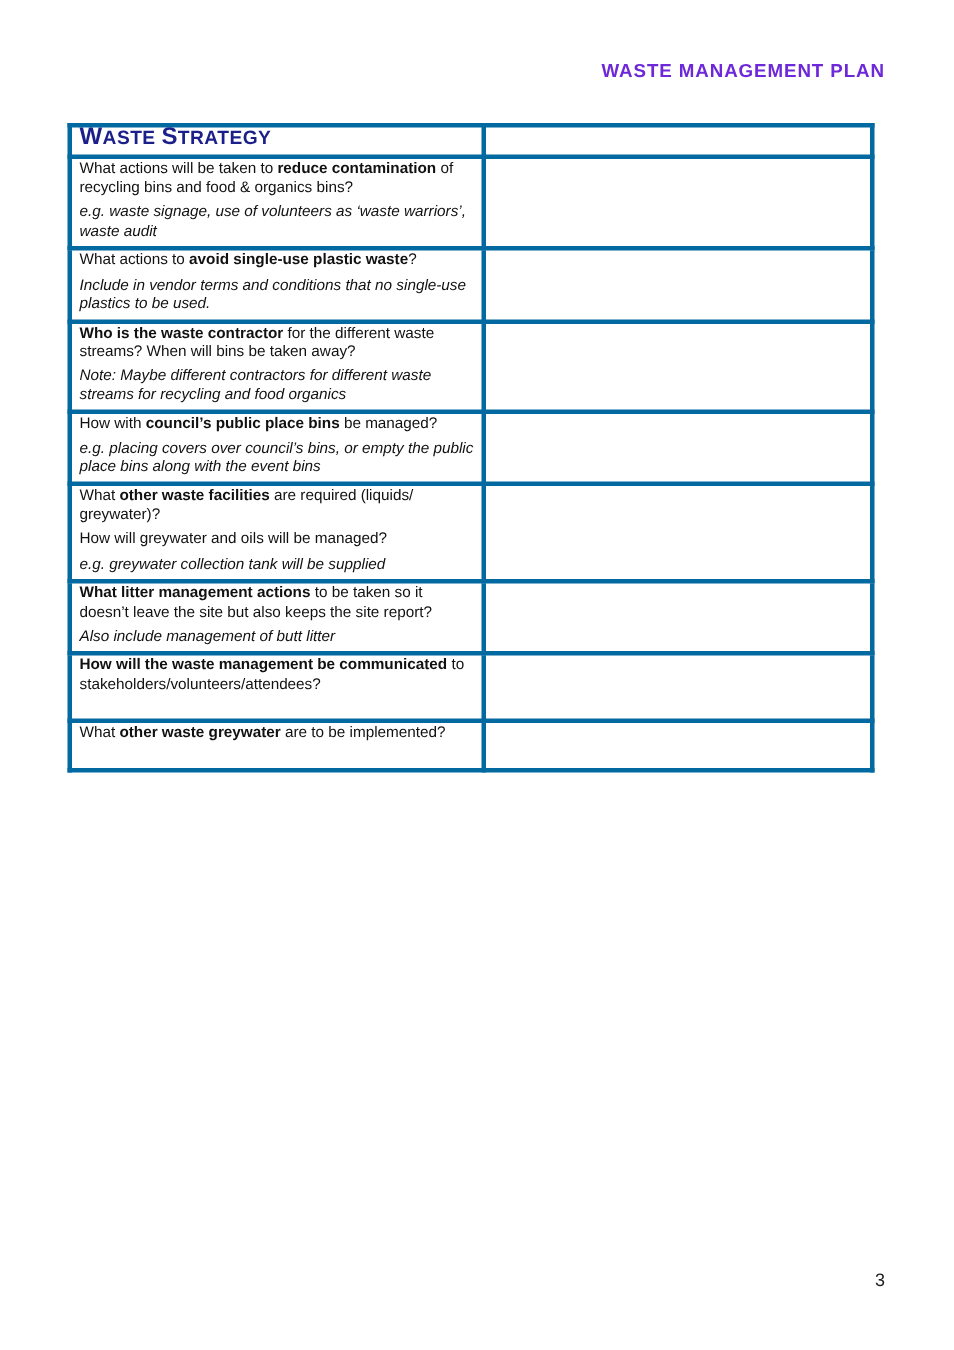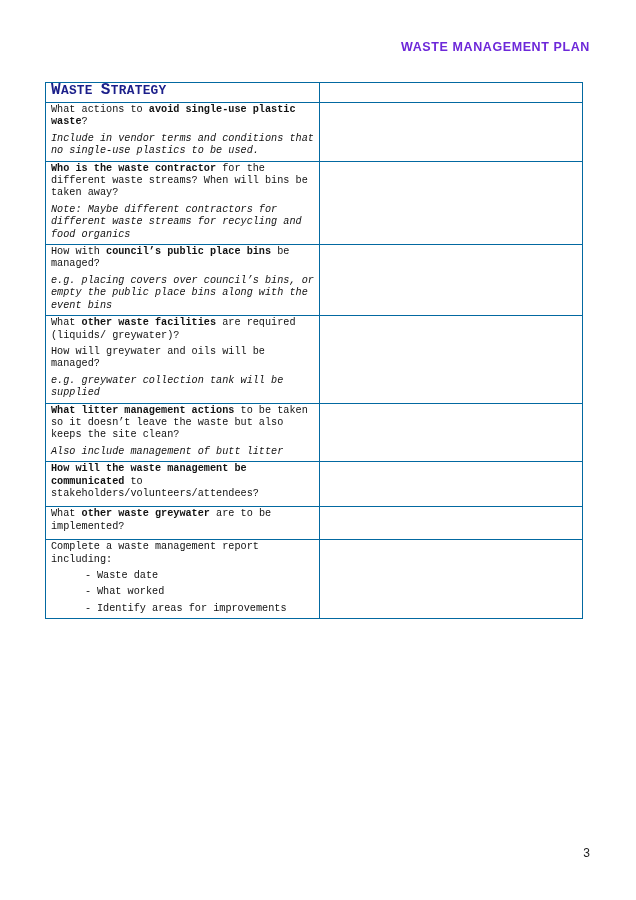--- a/index.html
+++ b/index.html
@@ -2,22 +2,22 @@
 <html><head>
 <meta charset="utf-8">
 <style>
   html, body { margin:0; padding:0; background:#ffffff; }
   body { width:636px; height:900px; position:relative; overflow:hidden;
          font-family:"Liberation Sans", sans-serif; color:#111; }
   .running-header { position:absolute; top:40px; right:46px; font-size:12.5px; font-weight:bold;
          color:#6d28d9; letter-spacing:0.6px; }
   table.plan { position:absolute; top:82px; left:45px; width:538px; border-collapse:collapse;
          table-layout:fixed; }
-  table.plan td { border:1px solid #0369a1; vertical-align:top; padding:1px 4px 3px 5px;
-         font-size:10.2px; line-height:12.4px;font-family:Liberation Mono, monospace; }
+  table.plan td { border:3px solid #0369a1; vertical-align:top; padding:1px 4px 3px 5px;
+         font-size:10.2px; line-height:12.4px; }
   td.q { width:264px; }
   td.ans { background:#fff; }
   .sec-title { font-size:16px; font-weight:bold; color:#1b1f8a; letter-spacing:0.3px;
          line-height:19px; padding-top:1px; }
   .sec-title .big { font-size:16px; }
   .sec-title .sm { font-size:12.8px; }
   p { margin:0; }
   p + p { margin-top:4px; }
   .it { font-style:italic; }
   b { font-weight:bold; }
@@ -32,20 +32,27 @@
 
 <div class="running-header">WASTE MANAGEMENT PLAN</div>
 
 <table class="plan">
   <tbody>
       <tr style="height:20px;">
     <td class="q sec-title"><span class="big">W</span><span class="sm">ASTE </span><span class="big">S</span><span class="sm">TRATEGY</span></td>
     <td class="ans"></td>
   </tr>
 
+  <tr style="height:61px;">
+    <td class="q">
+      <p><span>What actions will be taken to </span><b>reduce contamination</b><span> of recycling bins and food &amp; organics bins?</span></p>
+      <p class="it">e.g. waste signage, use of volunteers as ‘waste warriors’, waste audit</p>
+    </td>
+    <td class="ans"></td>
+  </tr>
 
   <tr style="height:45px;">
     <td class="q">
       <p><span>What actions to </span><b>avoid single-use plastic waste</b><span>?</span></p>
       <p class="it">Include in vendor terms and conditions that no single-use plastics to be used.</p>
     </td>
     <td class="ans"></td>
   </tr>
 
 
@@ -69,21 +76,21 @@
     <td class="q">
       <p><span>What </span><b>other waste facilities</b><span> are required (liquids/ greywater)?</span></p>
       <p>How will greywater and oils will be managed?</p>
       <p class="it">e.g. greywater collection tank will be supplied</p>
     </td>
     <td class="ans"></td>
   </tr>
 
   <tr style="height:46px;">
     <td class="q">
-      <p><span></span><b>What litter management actions</b><span> to be taken so it doesn’t leave the waste but also keeps the site clean?</span></p>
+      <p><span></span><b>What litter management actions</b><span> to be taken so it doesn’t leave the site but also keeps the site report?</span></p>
       <p class="it">Also include management of butt litter</p>
     </td>
     <td class="ans"></td>
   </tr>
 
   <tr style="height:45px;">
     <td class="q">
       <p><span></span><b>How will the waste management be communicated</b><span> to stakeholders/volunteers/attendees?</span></p>
     </td>
     <td class="ans"></td>
@@ -91,27 +98,16 @@
 
   <tr style="height:33px;">
     <td class="q">
       <p><span>What </span><b>other waste greywater</b><span> are to be implemented?</span></p>
     </td>
     <td class="ans"></td>
   </tr>
 
 
 
-  <tr style="height:66px;">
-    <td class="q">
-      <p>Complete a waste management report including:</p>
-      <ul class="dash">
-        <li>Waste date</li>
-        <li>What worked</li>
-        <li>Identify areas for improvements</li>
-      </ul>
-    </td>
-    <td class="ans"></td>
-  </tr>
 </tbody>
   </table>
 
 <div class="page-number">3</div>
 
 </body></html>

